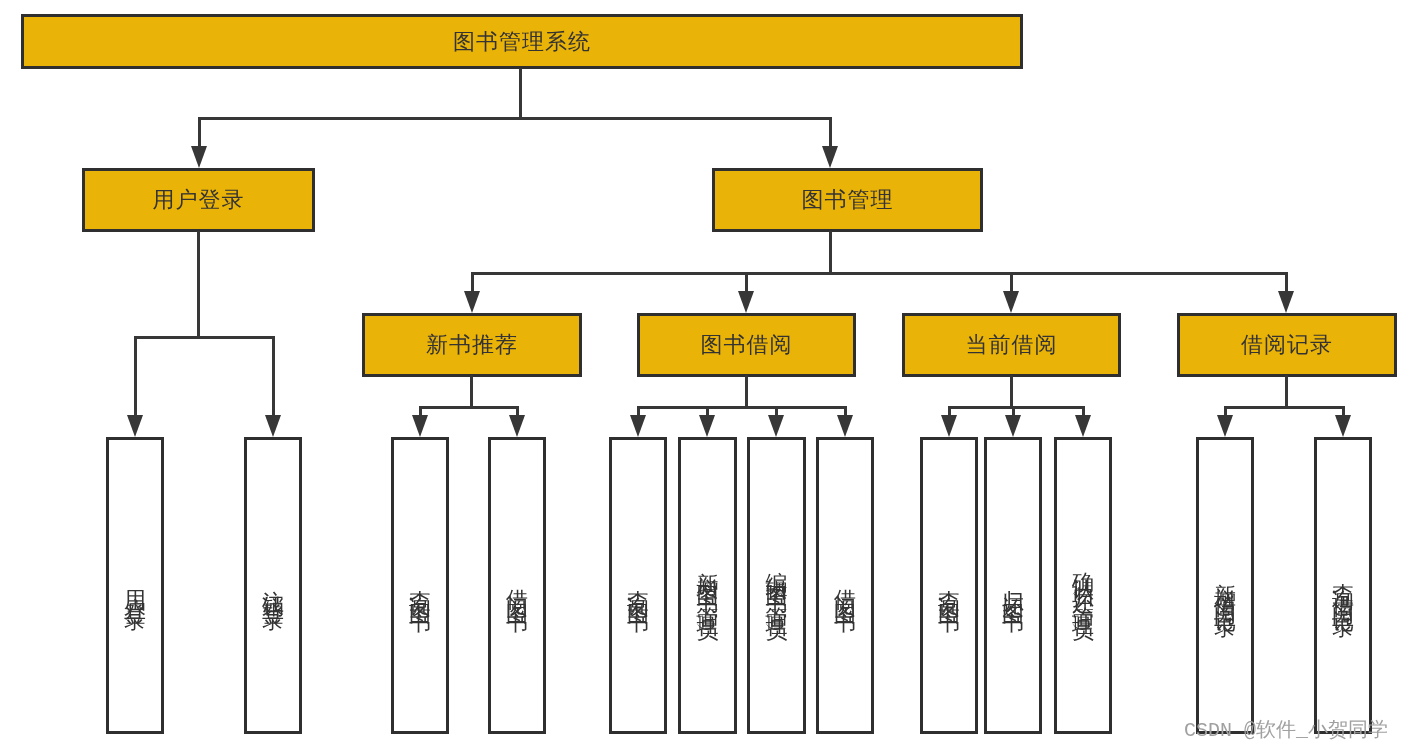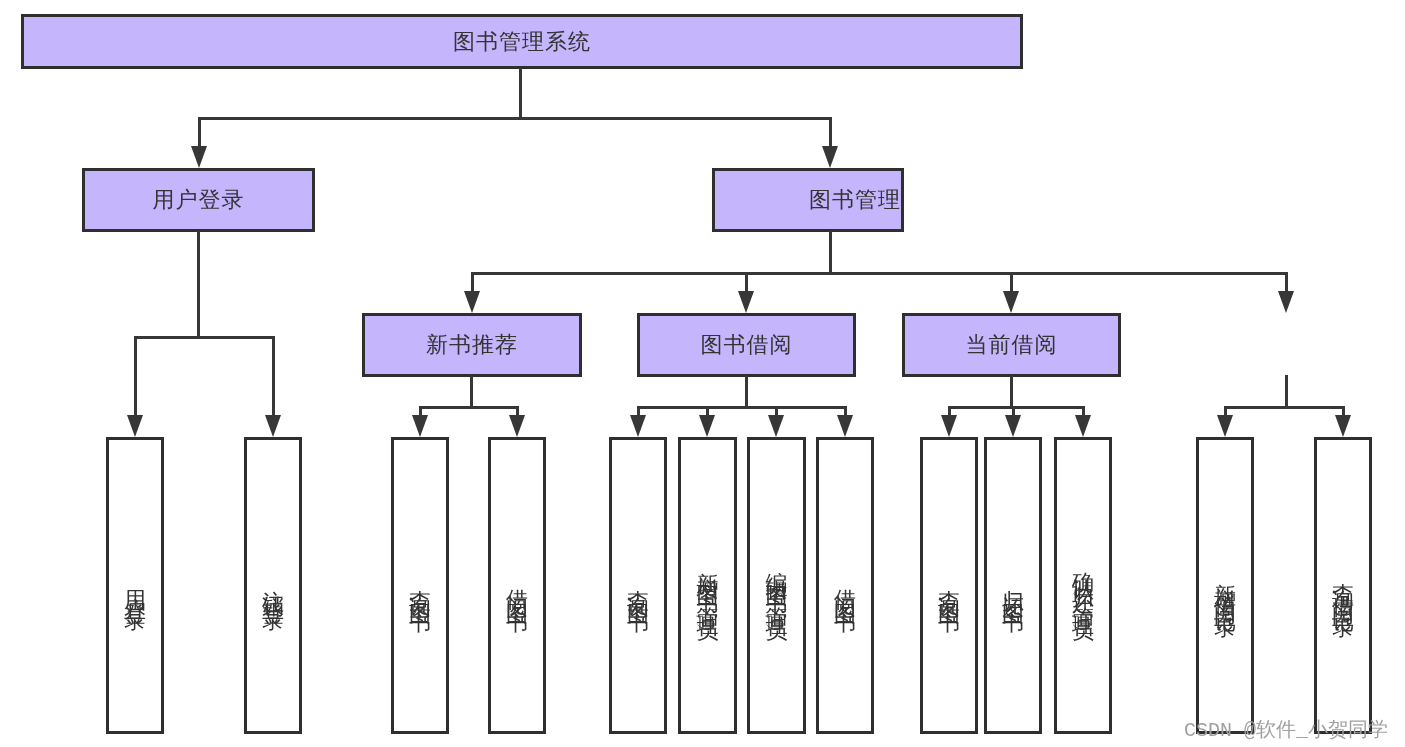--- a/index.html
+++ b/index.html
@@ -7,21 +7,21 @@
     position: relative;
     width: 1405px;
     height: 747px;
     background: #ffffff;
     font-family: "Liberation Sans", "DejaVu Sans", sans-serif;
     overflow: hidden;
   }
   .box {
     position: absolute;
     border: 3px solid #2f2f2f;
-    background: #c4b5fd;
+    background: #eab308;
     display: flex;
     align-items: center;
     justify-content: center;
     color: #333333;
     font-size: 22px;
     letter-spacing: 1px;
     box-sizing: border-box;
   }
   .vbox {
     position: absolute;
@@ -69,21 +69,21 @@
   <div class="v" style="left:519px; top:68px; height:51px;"></div>
   <div class="h" style="left:198px; top:117px; width:634px;"></div>
   <div class="v" style="left:198px; top:117px; height:36px;"></div>
   <div class="ah" style="left:191px; top:146px;"></div>
   <div class="v" style="left:829px; top:117px; height:36px;"></div>
   <div class="ah" style="left:822px; top:146px;"></div>
 
   <div class="box" style="left:82px; top:168px; width:233px; height:64px;">
     <span>用户登录</span>
   </div>
-  <div class="box" style="left:712px; top:168px; width:192px; height:64px;justify-content:flex-end;">
+  <div class="box" style="left:712px; top:168px; width:271px; height:64px;">
     <span>图书管理</span>
   </div>
 
   <div class="v" style="left:197px; top:231px; height:107px;"></div>
   <div class="h" style="left:134px; top:336px; width:141px;"></div>
   <div class="v" style="left:134px; top:336px; height:83px;"></div>
   <div class="ah" style="left:127px; top:415px;"></div>
   <div class="v" style="left:272px; top:336px; height:83px;"></div>
   <div class="ah" style="left:265px; top:415px;"></div>
 
@@ -99,20 +99,23 @@
   <div class="ah" style="left:1278px; top:291px;"></div>
 
   <div class="box" style="left:362px; top:313px; width:220px; height:64px;">
     <span>新书推荐</span>
   </div>
   <div class="box" style="left:902px; top:313px; width:219px; height:64px;">
     <span>当前借阅</span>
   </div>
   <div class="box" style="left:637px; top:313px; width:219px; height:64px;">
     <span>图书借阅</span>
+  </div>
+  <div class="box" style="left:1177px; top:313px; width:220px; height:64px;">
+    <span>借阅记录</span>
   </div>
 
   <div class="v" style="left:470px; top:375px; height:34px;"></div>
   <div class="h" style="left:419px; top:406px; width:100px;"></div>
   <div class="v" style="left:419px; top:406px; height:13px;"></div>
   <div class="ah" style="left:412px; top:415px;"></div>
   <div class="v" style="left:516px; top:406px; height:13px;"></div>
   <div class="ah" style="left:509px; top:415px;"></div>
 
   <div class="v" style="left:745px; top:375px; height:34px;"></div>

